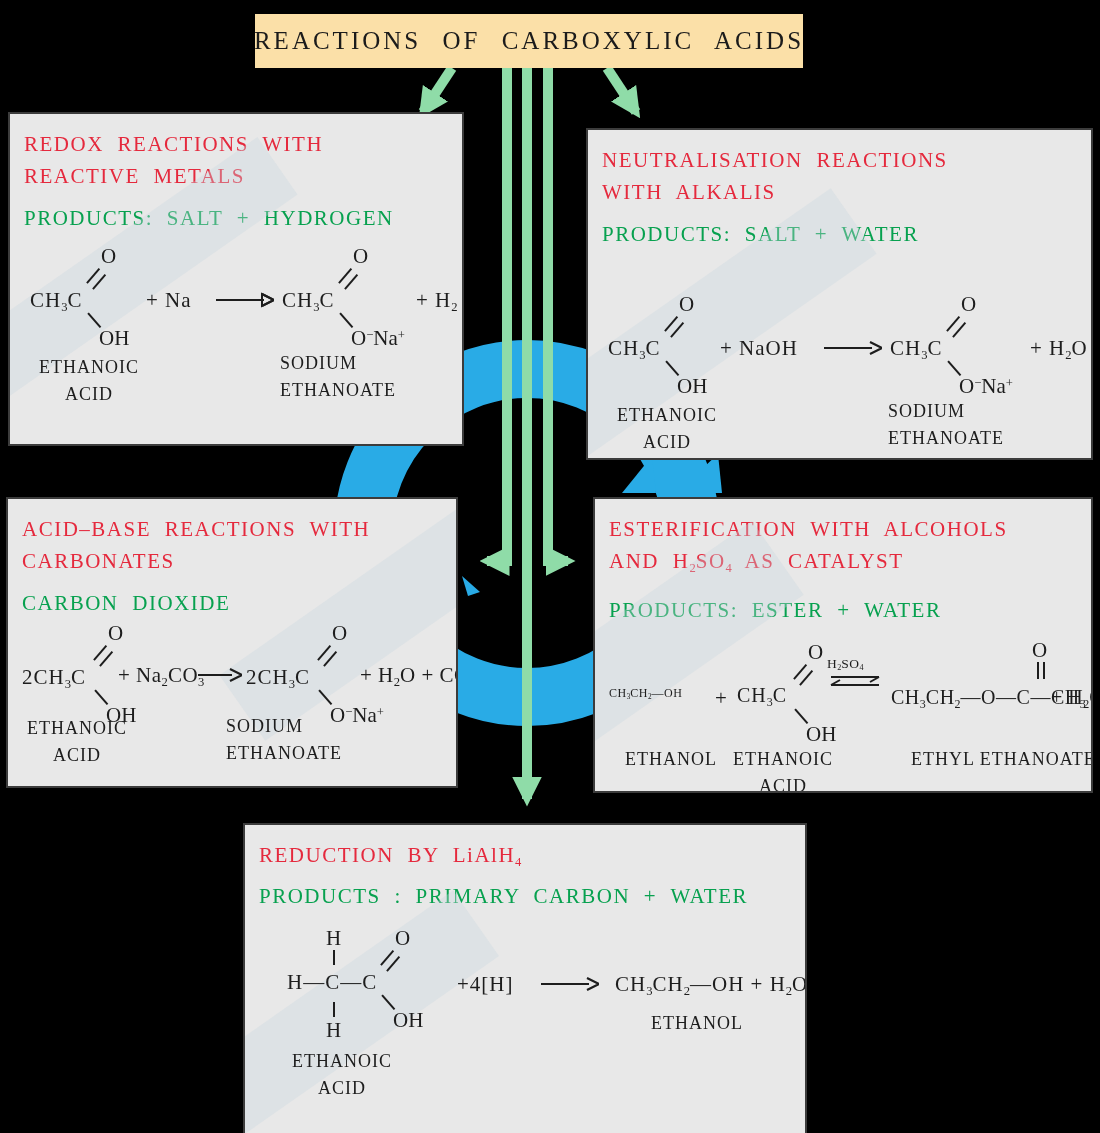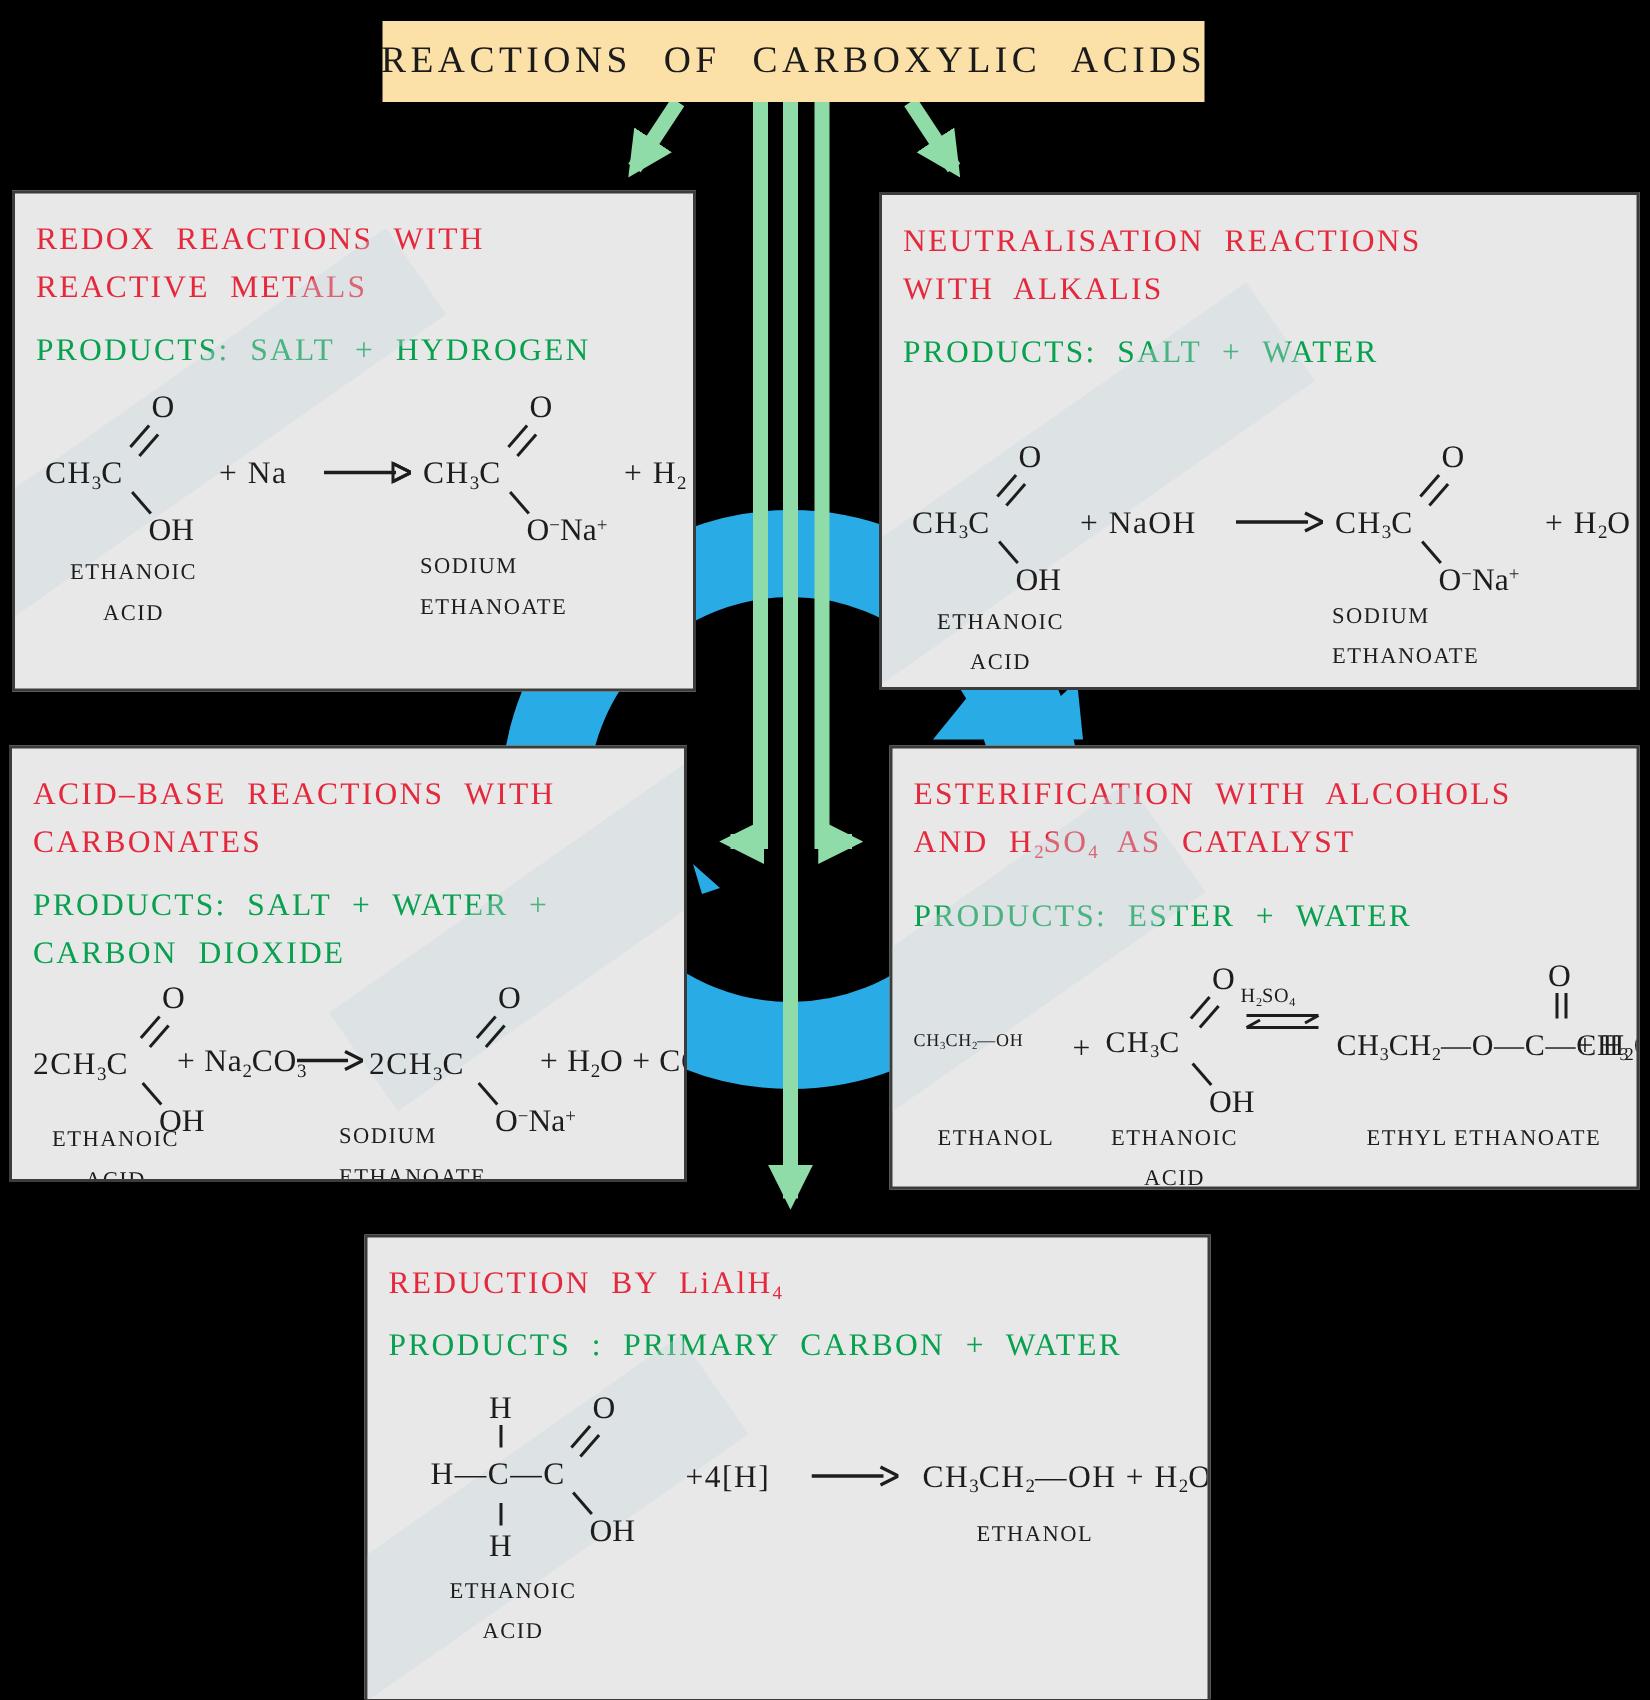--- a/index.html
+++ b/index.html
@@ -19,21 +19,21 @@
   .hline{font-size:21px;line-height:32px;letter-spacing:1.5px;word-spacing:7px;white-space:nowrap;}
   .red{color:#e5293d;}
   .grn{color:#07a14f;}
   .prod{margin-top:10px;}
 
   
   .eq{position:relative;margin-top:8px;}
   .f{position:absolute;font-size:21px;color:#1d1d1d;letter-spacing:1px;white-space:nowrap;}
   sub{font-size:60%;letter-spacing:0;vertical-align:-0.3em;}
   sup{font-size:60%;letter-spacing:0;vertical-align:0.5em;}
-  .namelabel{position:absolute;font-size:15px;color:#1d1d1d;letter-spacing:1px;line-height:27px;white-space:nowrap;}
+  .namelabel{position:absolute;font-size:18px;color:#1d1d1d;letter-spacing:1px;line-height:27px;white-space:nowrap;}
   .ctr{text-align:center;}
 
   
   .acyl{position:absolute;width:130px;height:100px;}
   .acyl .chain{position:absolute;left:0;top:38px;}
   .acyl .otop{position:absolute;font-size:21px;color:#1d1d1d;}
   .bond{position:absolute;background:#1d1d1d;height:2.2px;width:19px;transform-origin:left center;}
   .db1,.db2{transform:rotate(-49deg);}
   .sb{transform:rotate(49deg);}
   .acyl .obot{position:absolute;font-size:21px;color:#1d1d1d;white-space:nowrap;}
@@ -101,21 +101,21 @@
     <path d="M607,68 L636,112" stroke="#8fdca8" stroke-width="10" fill="none" marker-end="url(#gh)"></path>
     <path d="M507,67 L507,561 L487,561" stroke="#8fdca8" stroke-width="10" fill="none" marker-end="url(#gh)"></path>
     <path d="M527,67 L527,799" stroke="#8fdca8" stroke-width="10" fill="none" marker-end="url(#gh)"></path>
     <path d="M548,67 L548,561 L568,561" stroke="#8fdca8" stroke-width="10" fill="none" marker-end="url(#gh)"></path>
   </svg>
 
   <div id="title-box">
     <span class="t">REACTIONS  OF  CARBOXYLIC  ACIDS</span>
   </div>
 
-  <div class="box" style="left:8px;top:127px;width:456px;height:334px;">
+  <div class="box" style="left:8px;top:112px;width:456px;height:334px;">
     <div class="wm" style="left:-60px;top:120px;width:360px;height:70px;"></div>
     <div class="hline red">REDOX  REACTIONS  WITH</div>
     <div class="hline red">REACTIVE  METALS</div>
     <div class="prod">
       <div class="hline grn">PRODUCTS:  SALT  +  HYDROGEN</div>
     </div>
     <div class="eq" style="height:170px;">
       <div class="acyl" style="left:6px;top:8px;">
         <span class="f chain">CH<sub>3</sub>C</span>
         <span class="otop">O</span>
@@ -189,21 +189,20 @@
         <div>ETHANOATE</div>
       </div>
     </div>
   </div>
 
   <div class="box" style="left:6px;top:497px;width:452px;height:291px;">
     <div class="wm" style="left:200px;top:60px;width:380px;height:80px;"></div>
     <div class="hline red">ACID–BASE  REACTIONS  WITH</div>
     <div class="hline red">CARBONATES</div>
     <div class="prod">
-      <div class="hline grn">PRODUCTS:  SALT  +  WATER  +</div>
       <div class="hline grn">CARBON  DIOXIDE</div>
     </div>
     <div class="eq" style="height:130px;margin-top:2px;">
       <div class="acyl acyl2" style="left:0px;top:6px;">
         <span class="f chain">2CH<sub>3</sub>C</span>
         <span class="otop">O</span>
         <i class="bond db1"></i>
           <i class="bond db2"></i>
         <i class="bond sb"></i>
         <span class="obot">OH</span>

